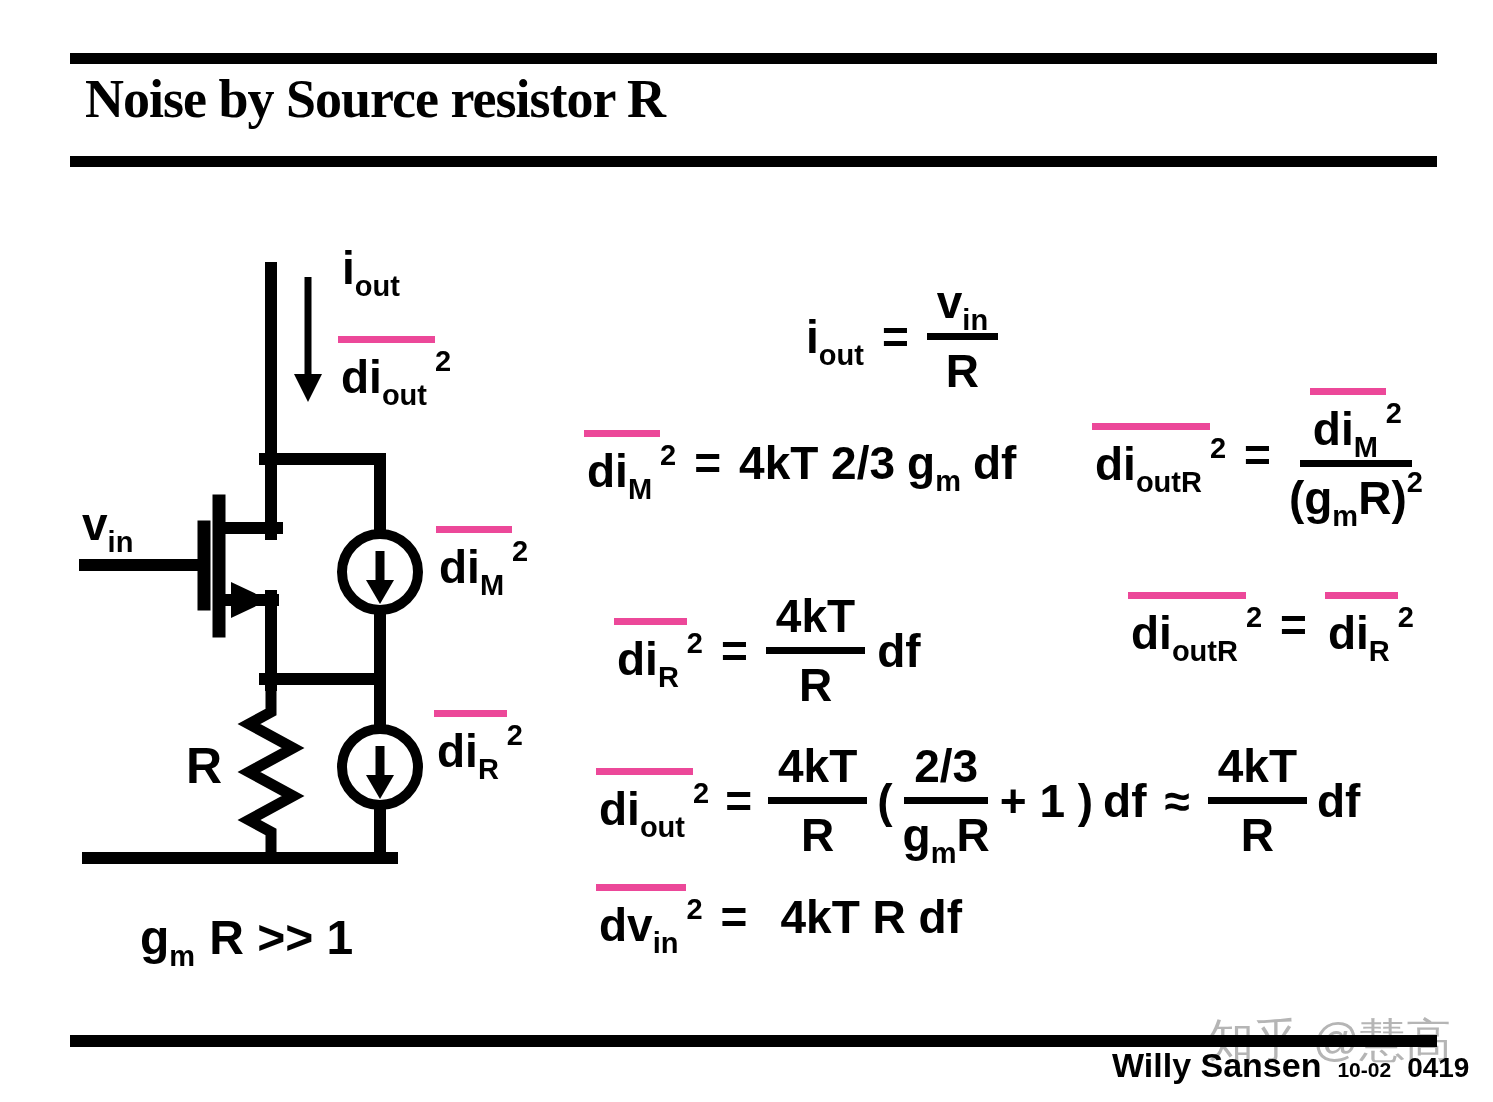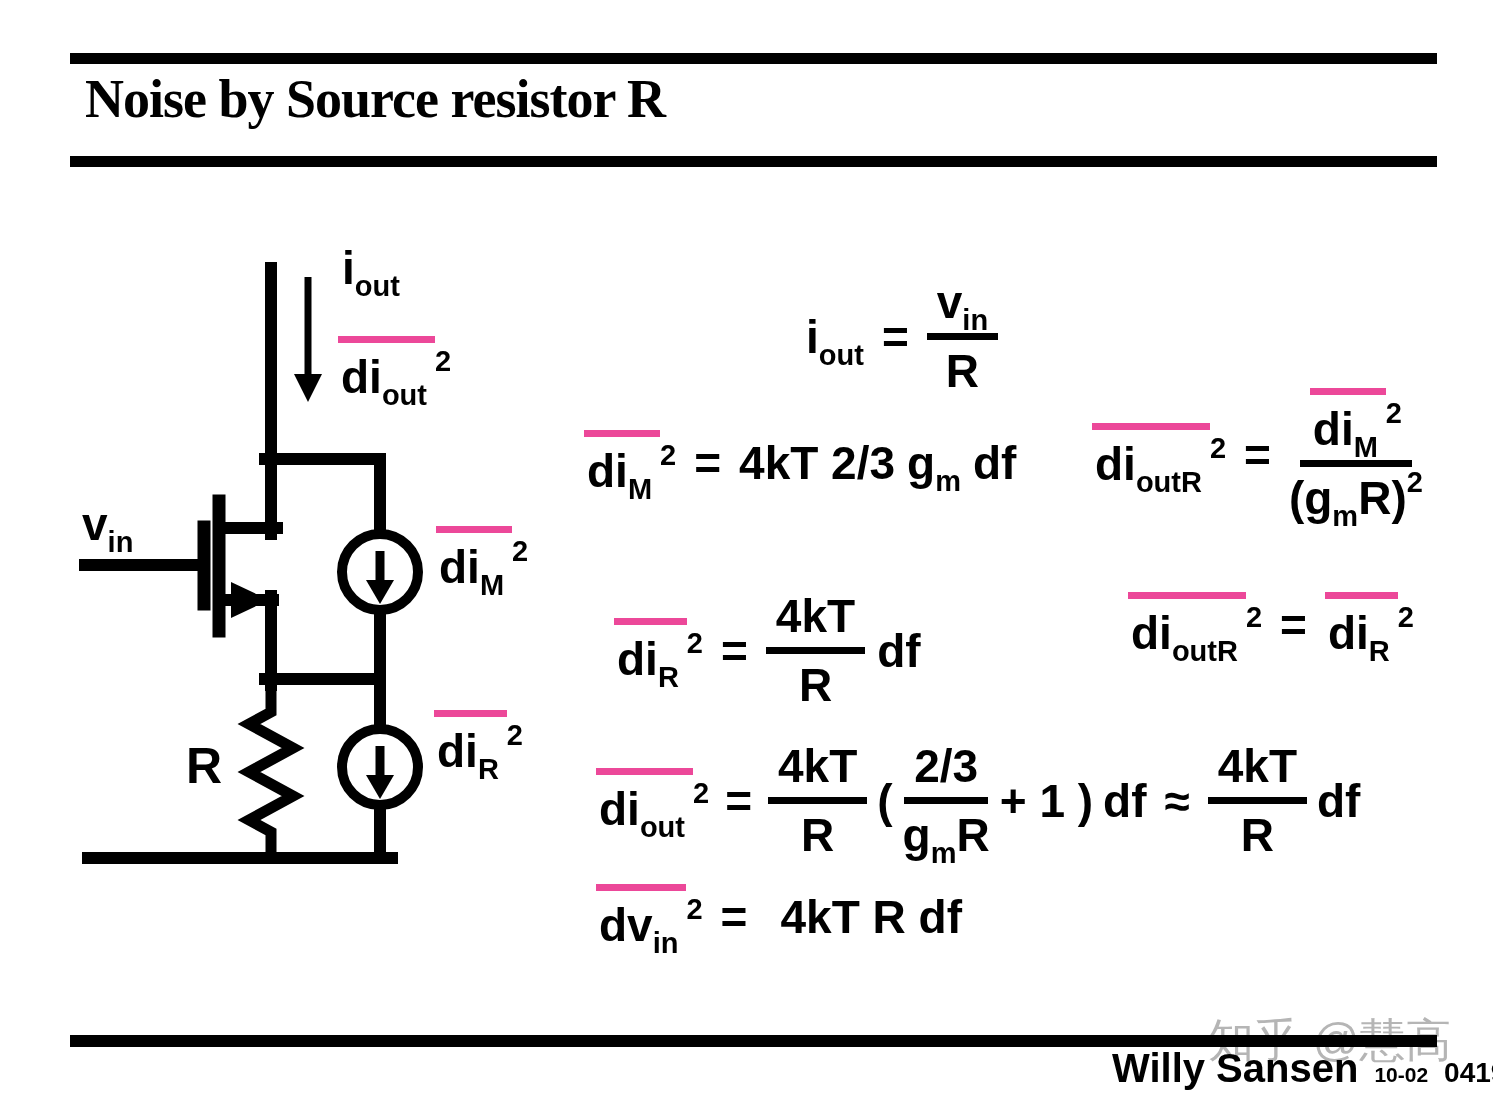--- a/index.html
+++ b/index.html
@@ -29,21 +29,21 @@
   
   .clabel{position:absolute;font-weight:bold;font-size:46px;line-height:1.05;white-space:nowrap;}
   .clabel.big{font-size:50px;}
   .cond{position:absolute;left:140px;top:910px;font-weight:bold;font-size:48px;white-space:nowrap;}
   .cond .rest{margin-left:14px;}
   
   .footer{
     position:absolute;left:1112px;top:1046px;display:flex;align-items:baseline;gap:16px;
     font-weight:bold;z-index:3;white-space:nowrap;
   }
-  .f-author{font-size:40px;}
+  .f-author{font-size:34px;}
   .f-date{font-size:21px;}
   .f-no{font-size:28px;}
   .watermark{
     position:absolute;left:1208px;top:1010px;font-size:46px;color:#b5b5b5;
     z-index:1;white-space:nowrap;font-weight:500;font-family:"Liberation Sans",sans-serif;
   }
   .rule.z{z-index:2;}
   .schematic{position:absolute;left:60px;top:240px;}
 </style>
 </head>
@@ -102,20 +102,21 @@
   <div class="clabel" style="left:342px;top:244px;"><span>i</span><sub class="sb">out</sub></div>
 
   <div class="clabel" style="left:338px;top:336px;"><span class="ovl"><span>di</span><sub class="sb">out</sub></span><sup class="sp">2</sup></div>
 
   <div class="clabel" style="left:436px;top:526px;"><span class="ovl"><span>di</span><sub class="sb">M</sub></span><sup class="sp">2</sup></div>
 
   <div class="clabel" style="left:434px;top:710px;"><span class="ovl"><span>di</span><sub class="sb">R</sub></span><sup class="sp">2</sup></div>
 
   <div class="clabel big" style="left:186px;top:740px;">R</div>
 
+  <div class="cond"><span>g</span><sub class="sb">m</sub><span class="rest">R  &gt;&gt; 1</span></div>
 
   <div class="eq" style="left:806px;top:278px;">
     <span class="term"><span>i</span><sub class="sb">out</sub></span>
     <span class="rel">=</span>
     <span class="frac">
       <span class="fnum"><span>v</span><sub class="sb">in</sub></span>
       <span class="fden">R</span>
     </span>
   </div>
 

